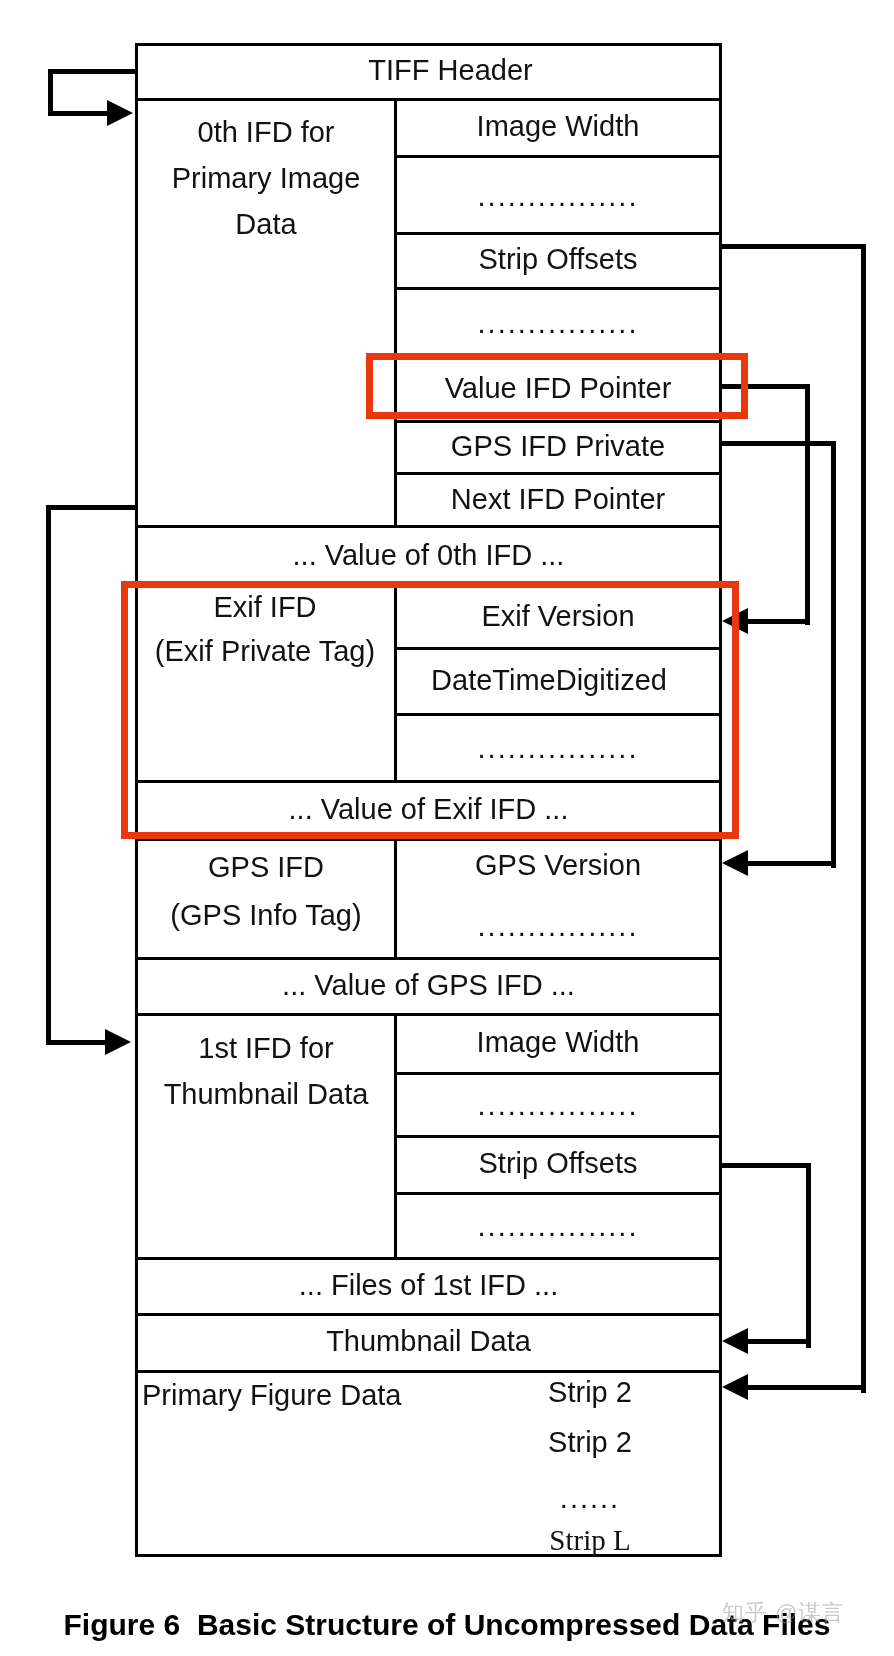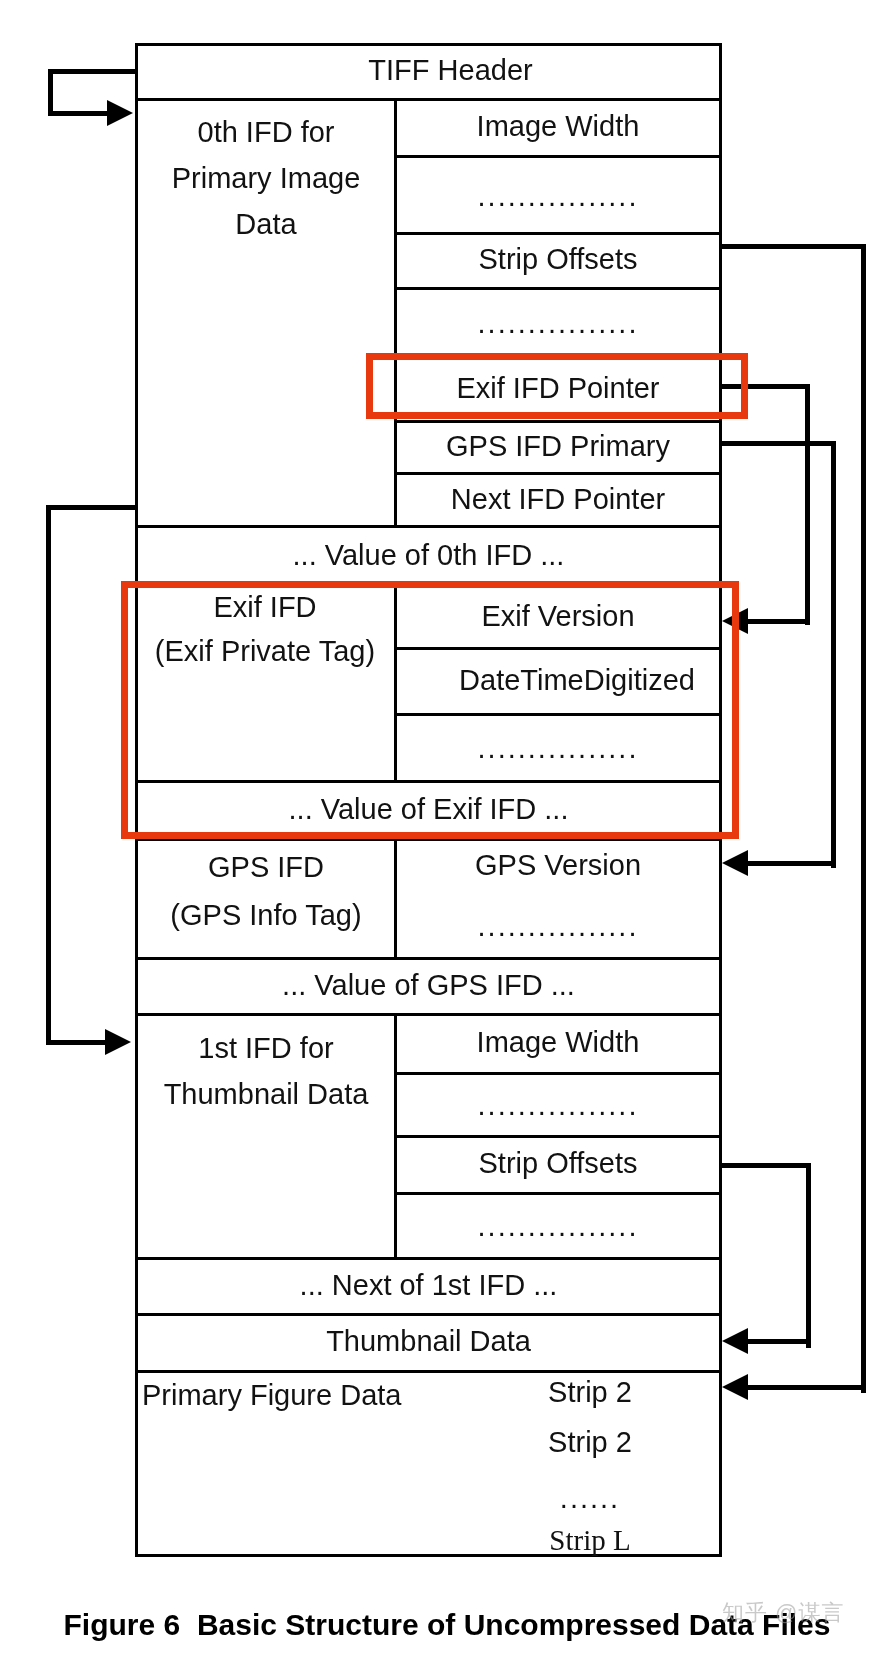--- a/index.html
+++ b/index.html
@@ -105,43 +105,43 @@
   <div class="lbl left-cell" style="left:140px;top:843px;width:252px;line-height:48px;">GPS IFD
 (GPS Info Tag)</div>
   <div class="lbl left-cell" style="left:140px;top:1025px;width:252px;">1st IFD for
 Thumbnail Data</div>
   <div class="lbl" style="left:142px;top:1378px;width:280px;text-align:left;">Primary Figure Data</div>
 
   <div class="lbl" style="left:397px;top:109px;width:322px;">Image Width</div>
   <div class="lbl dots" style="left:397px;top:179px;width:322px;">................</div>
   <div class="lbl" style="left:397px;top:242px;width:322px;">Strip Offsets</div>
   <div class="lbl dots" style="left:397px;top:306px;width:322px;">................</div>
-  <div class="lbl" style="left:397px;top:371px;width:322px;">Exif IFD Pointer</div>
-  <div class="lbl" style="left:397px;top:429px;width:322px;">GPS IFD Primary</div>
+  <div class="lbl" style="left:397px;top:371px;width:322px;">Value IFD Pointer</div>
+  <div class="lbl" style="left:397px;top:429px;width:322px;">GPS IFD Private</div>
   <div class="lbl" style="left:397px;top:482px;width:322px;">Next IFD Pointer</div>
 
   <div class="lbl" style="left:138px;top:538px;width:581px;">... Value of 0th IFD ...</div>
 
   <div class="lbl" style="left:397px;top:599px;width:322px;">Exif Version</div>
-  <div class="lbl" style="left:416px;top:663px;width:322px;">DateTimeDigitized</div>
+  <div class="lbl" style="left:388px;top:663px;width:322px;">DateTimeDigitized</div>
   <div class="lbl dots" style="left:397px;top:731px;width:322px;">................</div>
 
   <div class="lbl" style="left:138px;top:792px;width:581px;">... Value of Exif IFD ...</div>
 
   <div class="lbl" style="left:397px;top:848px;width:322px;">GPS Version</div>
   <div class="lbl dots" style="left:397px;top:909px;width:322px;">................</div>
 
   <div class="lbl" style="left:138px;top:968px;width:581px;">... Value of GPS IFD ...</div>
 
   <div class="lbl" style="left:397px;top:1025px;width:322px;">Image Width</div>
   <div class="lbl dots" style="left:397px;top:1088px;width:322px;">................</div>
   <div class="lbl" style="left:397px;top:1146px;width:322px;">Strip Offsets</div>
   <div class="lbl dots" style="left:397px;top:1209px;width:322px;">................</div>
 
-  <div class="lbl" style="left:138px;top:1268px;width:581px;">... Next of 1st IFD ...</div>
+  <div class="lbl" style="left:138px;top:1268px;width:581px;">... Files of 1st IFD ...</div>
   <div class="lbl" style="left:138px;top:1324px;width:581px;">Thumbnail Data</div>
 
   <div class="lbl" style="left:460px;top:1375px;width:260px;">Strip 2</div>
   <div class="lbl" style="left:460px;top:1425px;width:260px;">Strip 2</div>
   <div class="lbl dots" style="left:460px;top:1481px;width:260px;">......</div>
   <div class="lbl" style="left:460px;top:1523px;width:260px;font-family:Liberation Serif, serif;">Strip L</div>
 
   <div class="caption" style="left:0px;top:1608px;width:894px;">Figure 6  Basic Structure of Uncompressed Data Files</div>
   <div class="watermark" style="left:722px;top:1598px;">知乎 @谋言</div>
 

